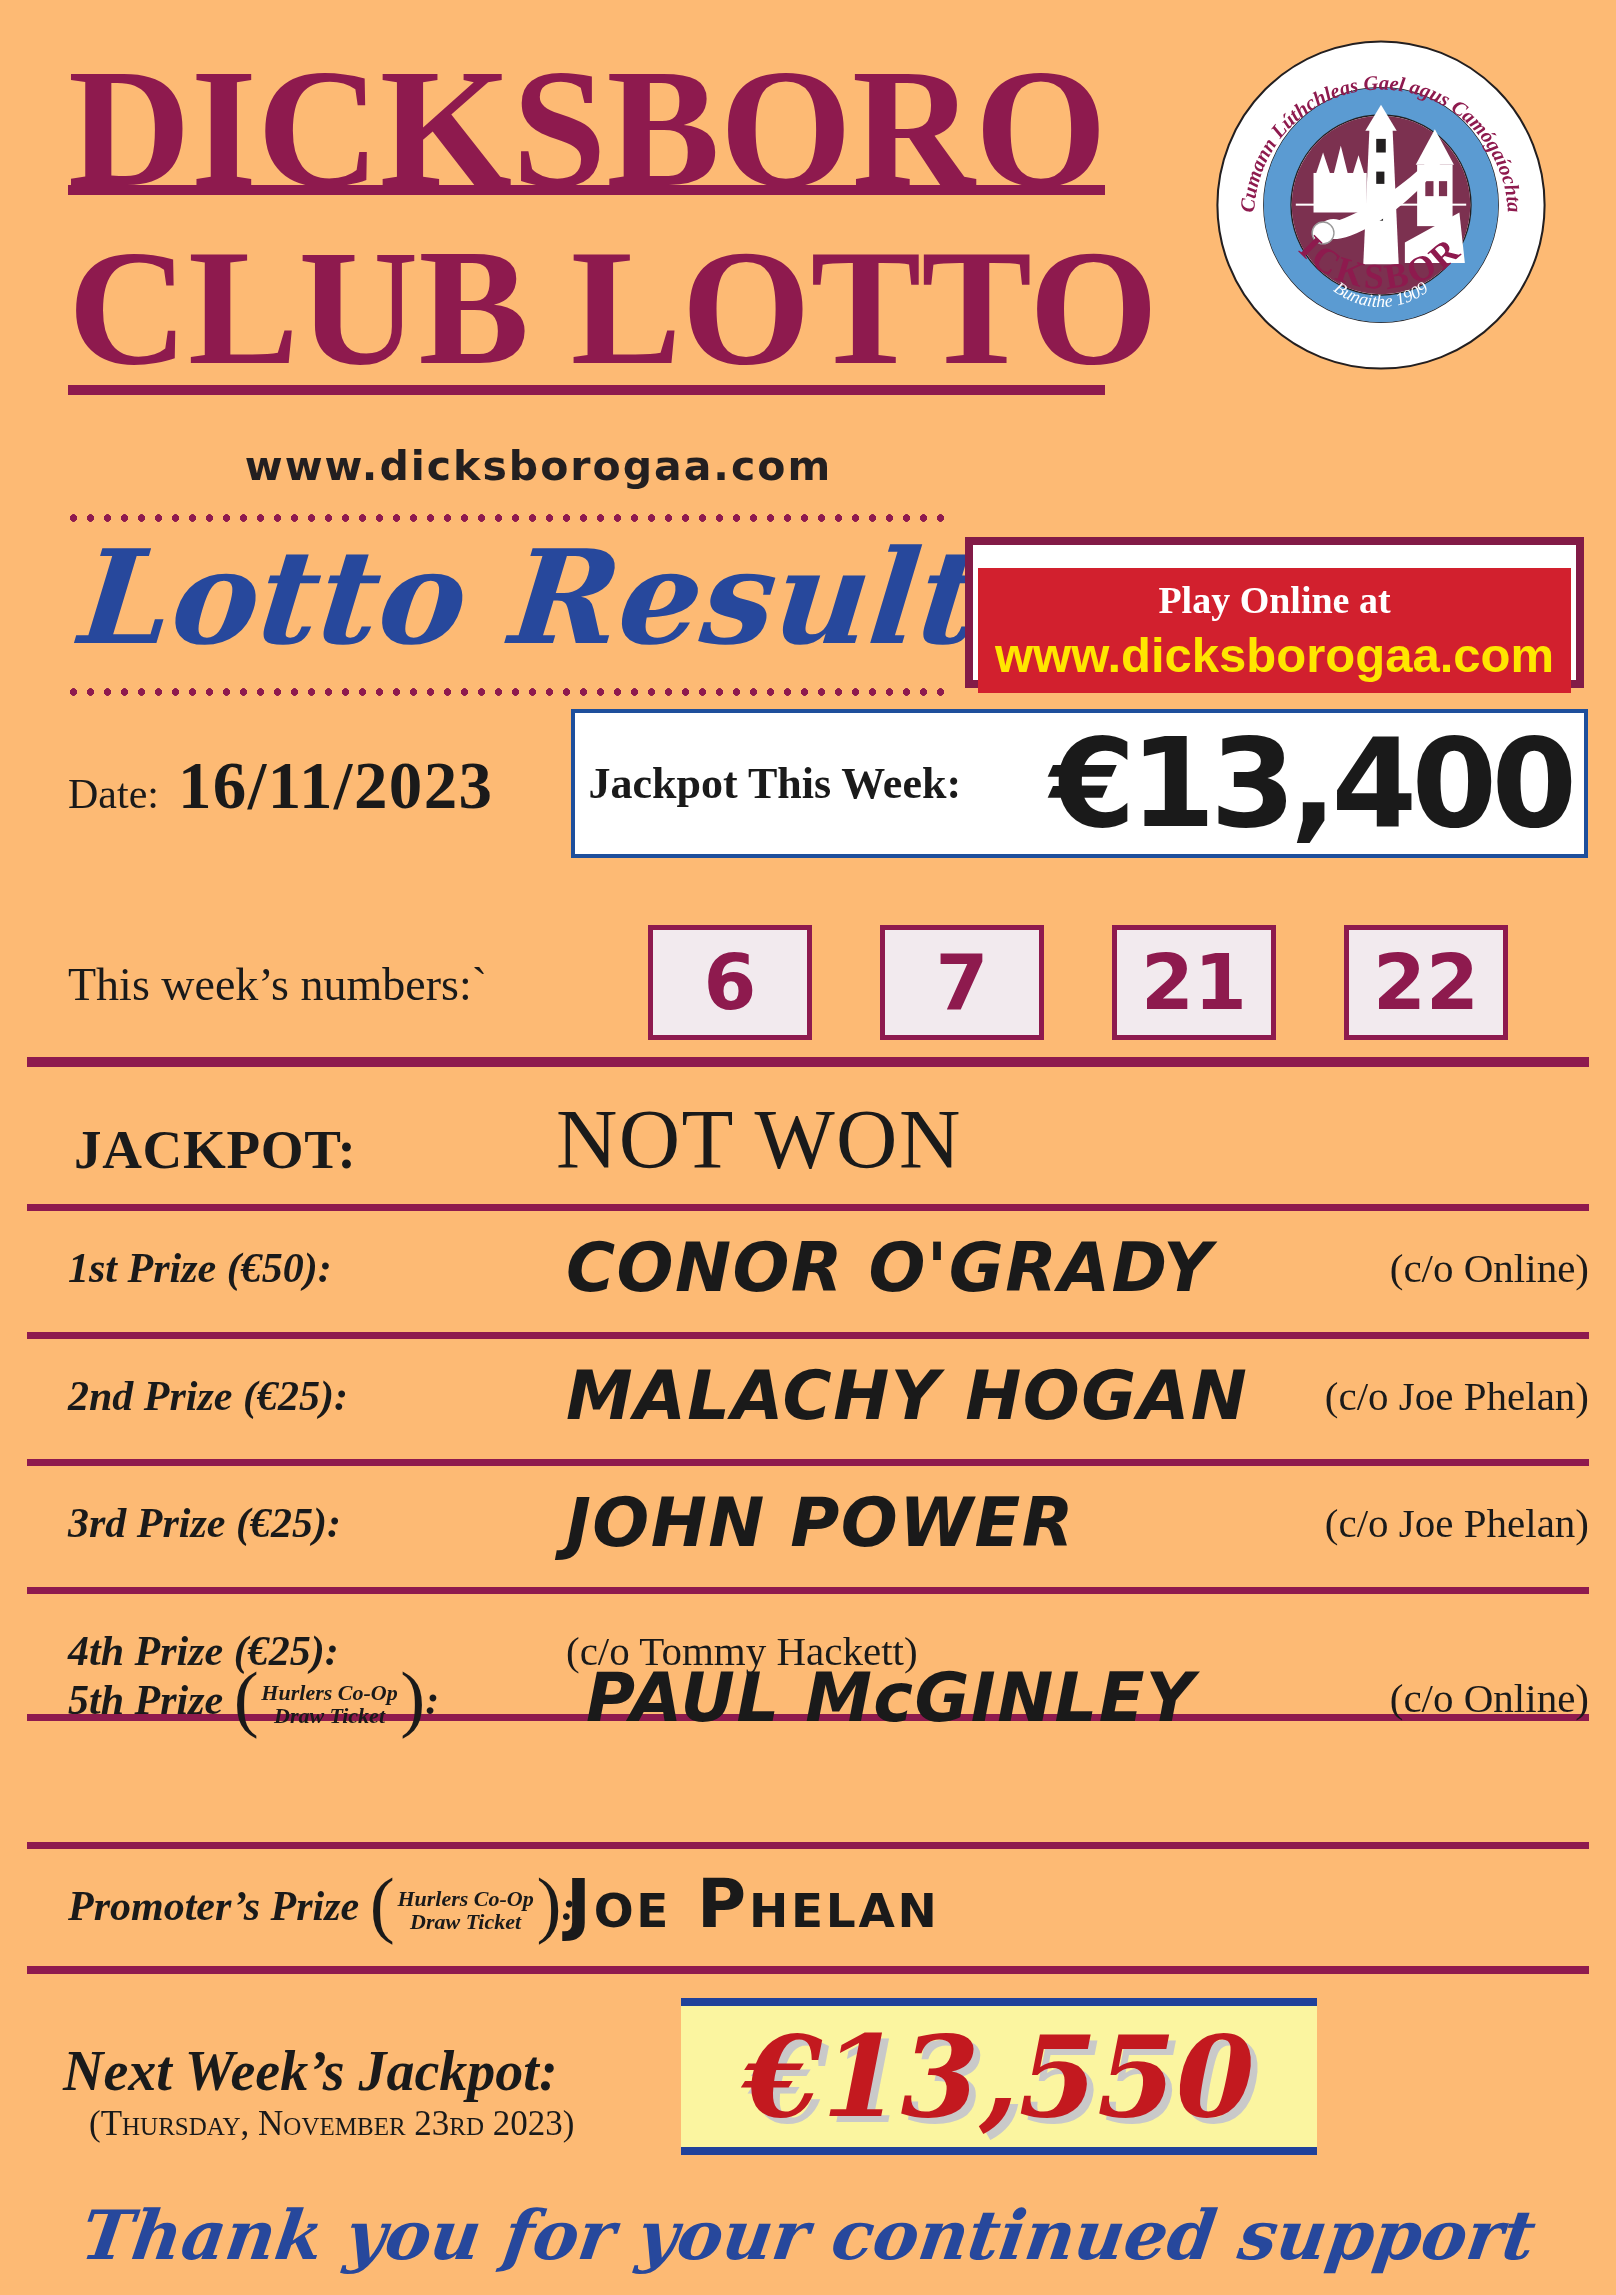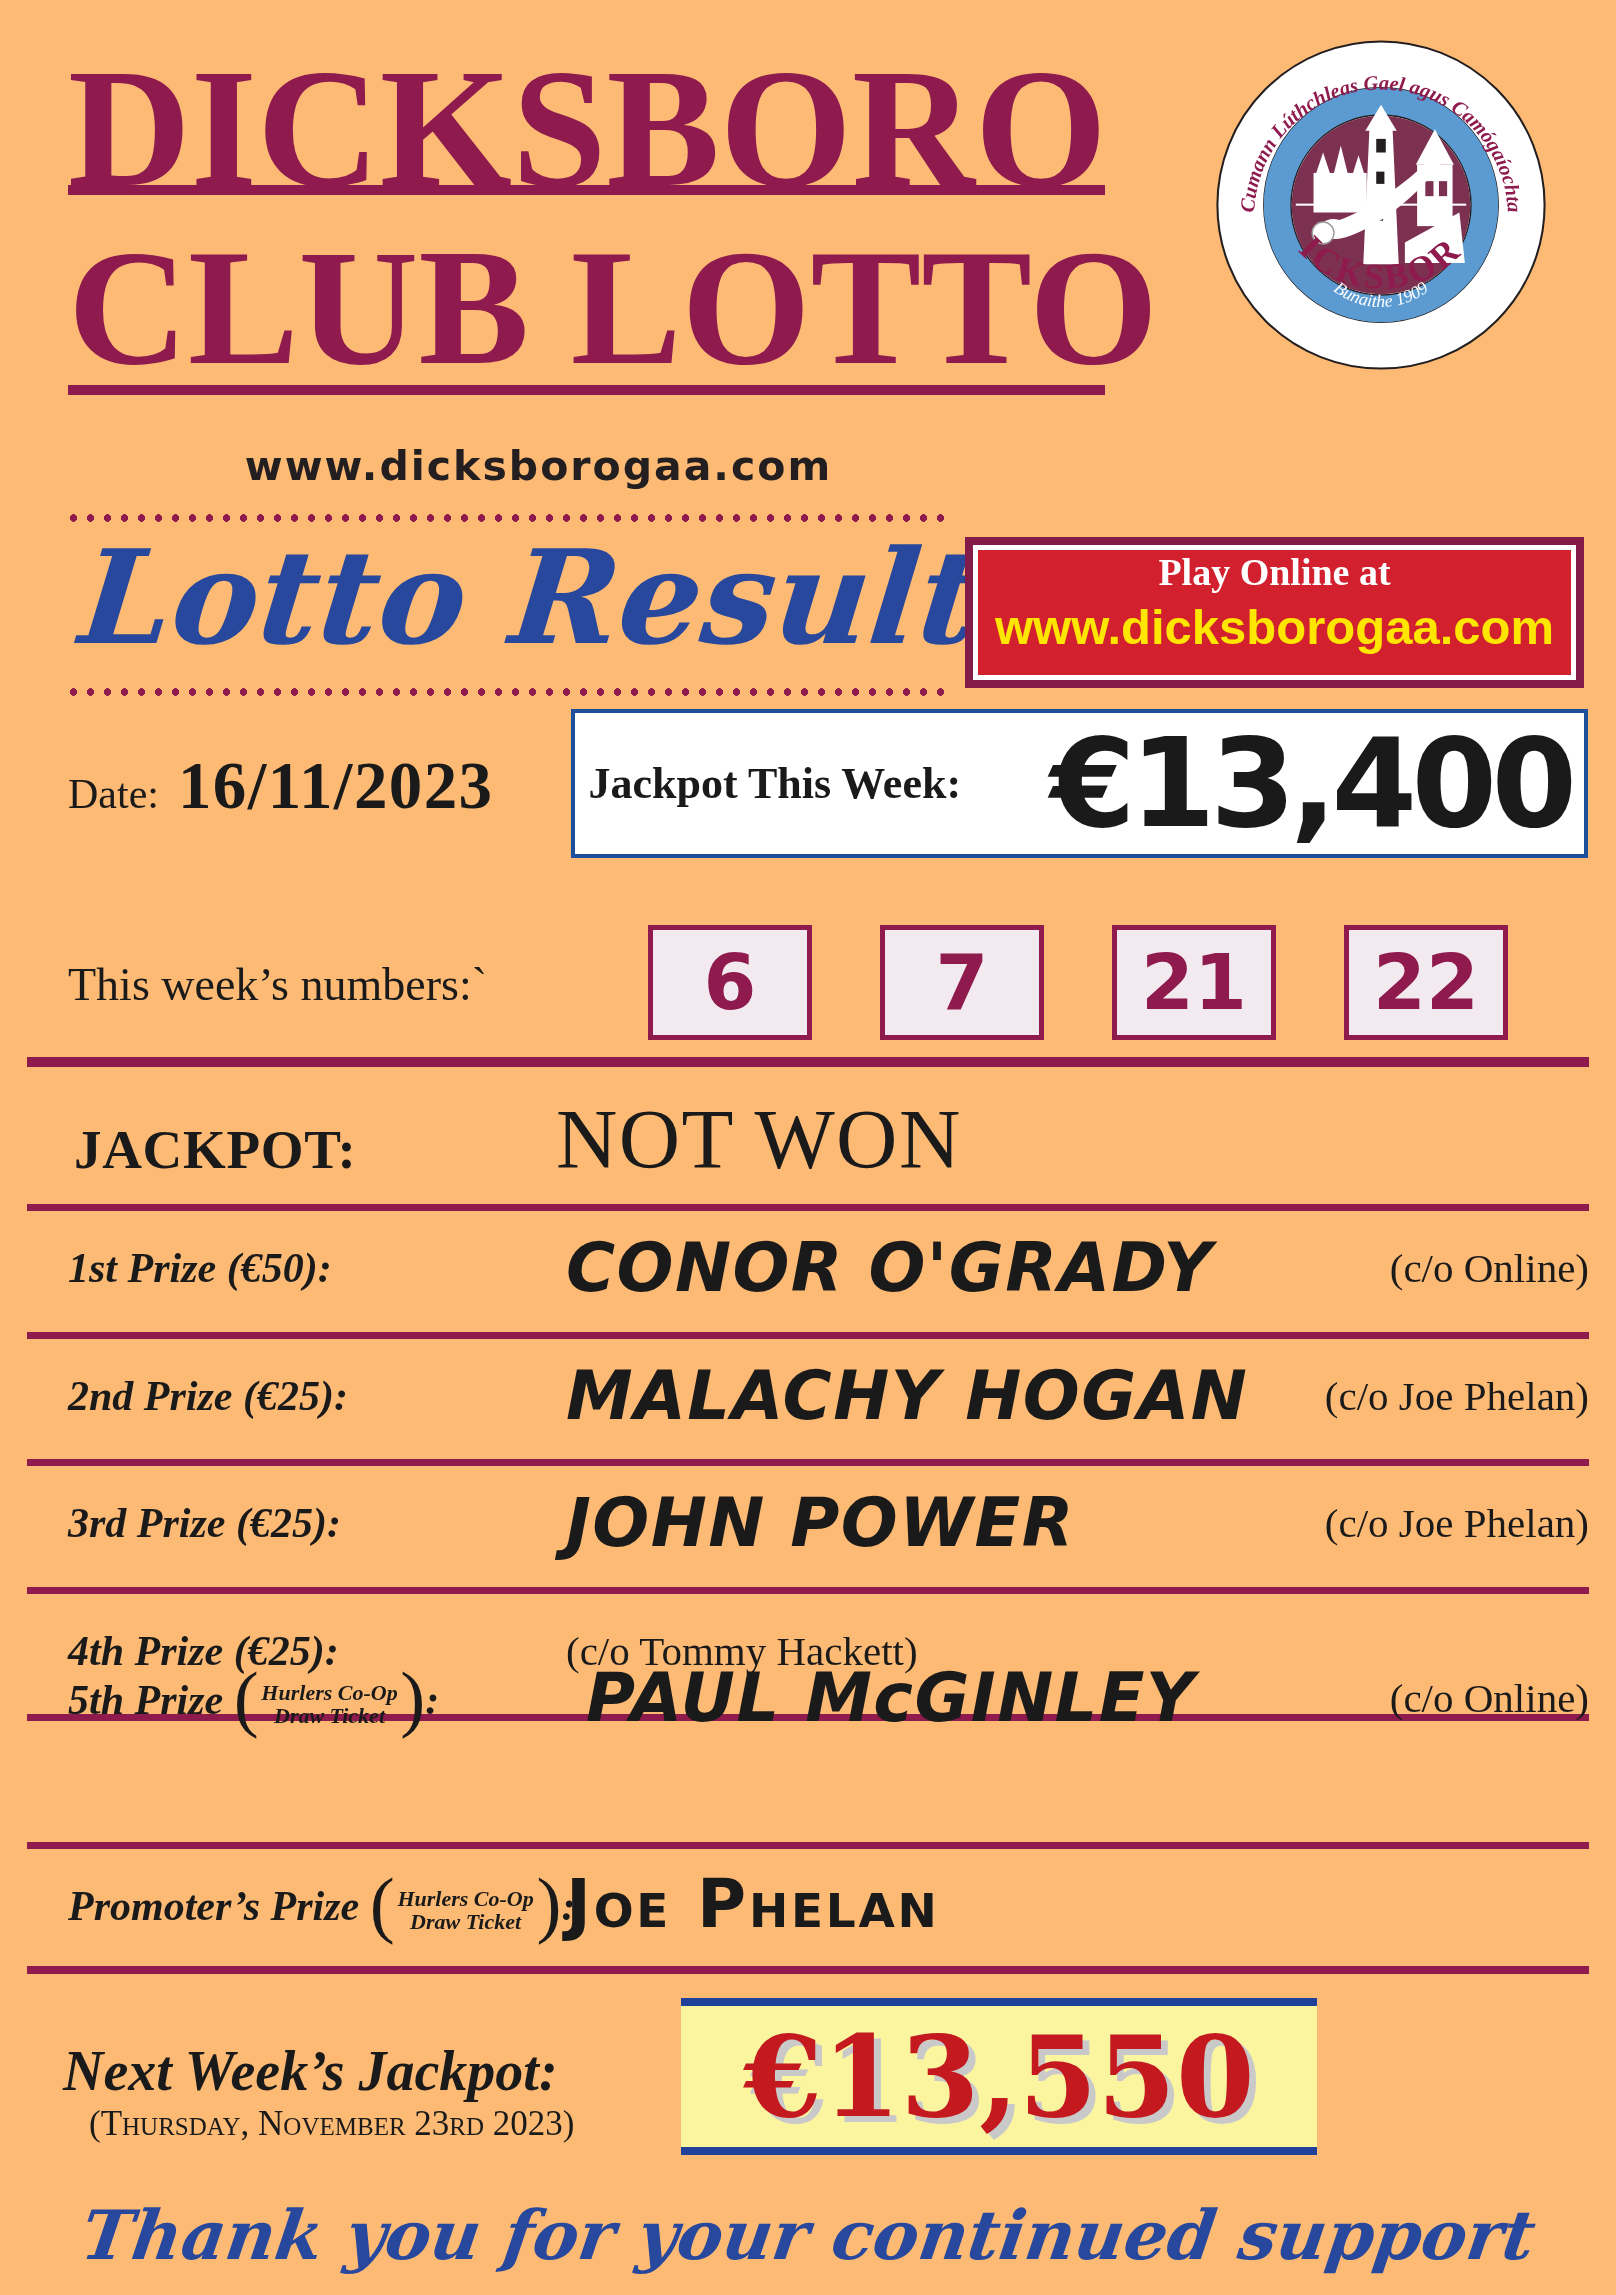--- a/index.html
+++ b/index.html
@@ -28,21 +28,21 @@
   .dot1{top:513px;}
   .dot2{top:687px;}
   .lotto-script{position:absolute;left:75px;top:533px;font-family:"DejaVu Serif",serif;
                 font-style:italic;font-weight:bold;font-size:130px;line-height:1;
                 color:#27489C;transform:skewX(-6deg);transform-origin:left bottom;white-space:nowrap;}
 
   
   .play-box{position:absolute;left:965px;top:537px;width:619px;height:151px;box-sizing:border-box;
             border:8.2px solid #821B47;background:#fff;padding:4.8px;}
   .play-inner{width:100%;height:100%;background:#D2202E;display:flex;flex-direction:column;
-              align-items:center;justify-content:flex-start;gap:5.5px;}
+              align-items:center;justify-content:center;gap:5.5px;margin-top:18px;}
   .play-line1{font-family:"Liberation Serif",serif;font-weight:bold;font-size:38px;color:#ffffff;}
   .play-url{font-family:"Liberation Sans","DejaVu Sans",sans-serif;font-weight:bold;
             font-size:49px;color:#FFE600;}
 
   
   .date-row{position:absolute;left:68px;top:747px;display:flex;align-items:baseline;gap:19px;white-space:nowrap;}
   .date-label{font-size:42px;}
   .date-value{font-size:67px;font-weight:bold;letter-spacing:1.4px;}
   .jackpot-box{position:absolute;left:571px;top:709px;width:1017px;height:149px;box-sizing:border-box;
                border:4.1px solid #1E4F9C;background:#fff;display:flex;align-items:center;
@@ -79,21 +79,21 @@
   .p-name.smallcaps{font-variant:small-caps;font-style:normal;letter-spacing:2.7px;}
   .p-co{font-size:41px;white-space:nowrap;}
 
   
   .nextweek-label{position:absolute;left:63px;top:2039px;font-size:56px;font-weight:bold;
                   font-style:italic;white-space:nowrap;}
   .nextweek-note{position:absolute;left:89px;top:2104px;font-size:35px;font-variant:small-caps;white-space:nowrap;}
   .nextweek-box{position:absolute;left:681px;top:1998px;width:636px;height:157px;box-sizing:border-box;
                 background:#FBF5A0;border-top:8.2px solid #20419A;border-bottom:8.2px solid #20419A;
                 display:flex;align-items:center;justify-content:center;}
-  .nextweek-amount{font-family:"DejaVu Serif",serif;font-weight:bold;
+  .nextweek-amount{font-family:"DejaVu Serif",serif;font-weight:bold;font-style:italic;
                    font-size:113px;color:#C3191F;line-height:1;
                    text-shadow:6.8px 5.5px 0 #c9c9c9;}
   .thanks{position:absolute;left:0;top:2195px;width:1617px;text-align:center;
           font-family:"DejaVu Serif",serif;font-weight:bold;font-style:italic;font-size:68px;
           color:#27489C;transform:skewX(-8deg);white-space:nowrap;}
 </style>
 </head>
 <body>
 
 <div class="page">

